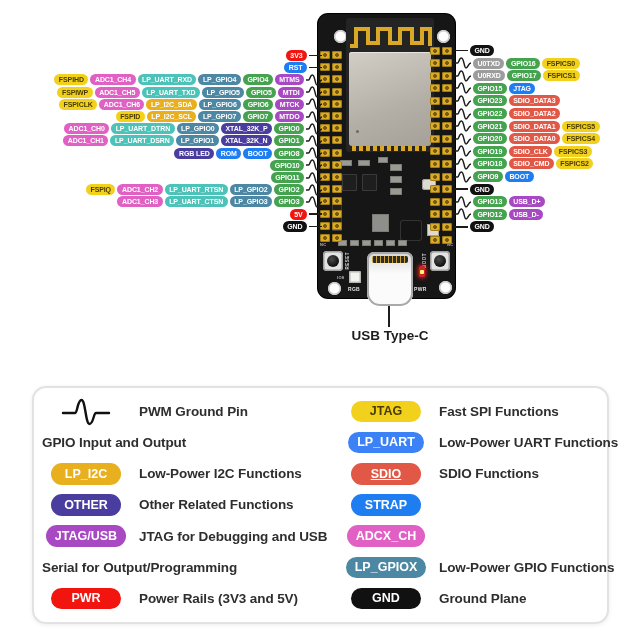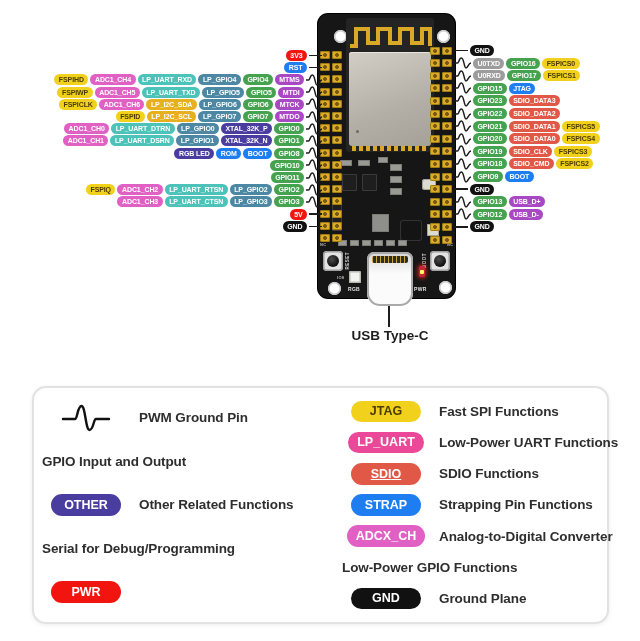--- a/index.html
+++ b/index.html
@@ -427,65 +427,79 @@
               <path d="M3,16 L15,16 C17.5,16 17.5,3 21.5,3 C25.5,3 25.5,27 29.5,27 C33.5,27 33.5,16 36,16 L49,16" fill="none" stroke="#111" stroke-width="2.4" stroke-linecap="round"></path>
             </svg>
           </div>
           <span class="legend-text">PWM Ground Pin</span>
         </div>
         <div class="legend-item">
           <span class="legend-text">GPIO Input and Output</span>
         </div>
         <div class="legend-item">
           <div class="legend-badge-cell">
+            <span class="legend-badge" style="background: rgb(232, 175, 30); color: rgb(255, 255, 255);">LP_I2C</span>
+          </div>
+          <span class="legend-text">Low-Power I2C Functions</span>
+        </div>
+        <div class="legend-item">
+          <div class="legend-badge-cell">
             <span class="legend-badge" style="background: rgb(74, 61, 160); color: rgb(255, 255, 255);">OTHER</span>
           </div>
           <span class="legend-text">Other Related Functions</span>
         </div>
         <div class="legend-item">
-          <span class="legend-text">Serial for Debug/Programming</span>
+          <div class="legend-badge-cell">
+            <span class="legend-badge" style="background: rgb(168, 72, 194); color: rgb(255, 255, 255);">JTAG/USB</span>
+          </div>
+          <span class="legend-text">JTAG for Debugging and USB</span>
+        </div>
+        <div class="legend-item">
+          <span class="legend-text">Serial for Output/Programming</span>
         </div>
         <div class="legend-item">
           <div class="legend-badge-cell">
             <span class="legend-badge" style="background: rgb(242, 21, 15); color: rgb(255, 255, 255);">PWR</span>
           </div>
+          <span class="legend-text">Power Rails (3V3 and 5V)</span>
         </div>
       </div>
     <div class="legend-col right" id="legend-right">
         <div class="legend-item">
           <div class="legend-badge-cell">
             <span class="legend-badge" style="background: rgb(242, 209, 28); color: rgb(74, 60, 0);">JTAG</span>
           </div>
           <span class="legend-text">Fast SPI Functions</span>
         </div>
         <div class="legend-item">
           <div class="legend-badge-cell">
-            <span class="legend-badge" style="background: #ec4899; color: rgb(255, 255, 255);">LP_UART</span>
+            <span class="legend-badge" style="background: #3b82f6; color: rgb(255, 255, 255);">LP_UART</span>
           </div>
           <span class="legend-text">Low-Power UART Functions</span>
         </div>
         <div class="legend-item">
           <div class="legend-badge-cell">
             <span class="legend-badge" style="background: rgb(226, 88, 71); color: rgb(255, 255, 255); text-decoration: underline;">SDIO</span>
           </div>
           <span class="legend-text">SDIO Functions</span>
         </div>
         <div class="legend-item">
           <div class="legend-badge-cell">
             <span class="legend-badge" style="background: rgb(31, 125, 242); color: rgb(255, 255, 255);">STRAP</span>
           </div>
-          <span class="legend-text">Strapping Pin Functions</span>
         </div>
         <div class="legend-item">
           <div class="legend-badge-cell">
             <span class="legend-badge" style="background: rgb(224, 96, 196); color: rgb(255, 255, 255);">ADCX_CH</span>
           </div>
-          <span class="legend-text">Analog-to-Digital Converter</span>
-        </div>
-        <div class="legend-item">
+        </div>
+        <div class="legend-item">
+          <div class="legend-badge-cell">
+            <span class="legend-badge" style="background: rgb(76, 135, 163); color: rgb(255, 255, 255);">LP_GPIOX</span>
+          </div>
           <span class="legend-text">Low-Power GPIO Functions</span>
         </div>
         <div class="legend-item">
           <div class="legend-badge-cell">
             <span class="legend-badge" style="background: rgb(17, 17, 17); color: rgb(255, 255, 255);">GND</span>
           </div>
           <span class="legend-text">Ground Plane</span>
         </div>
       </div>
   </div>

